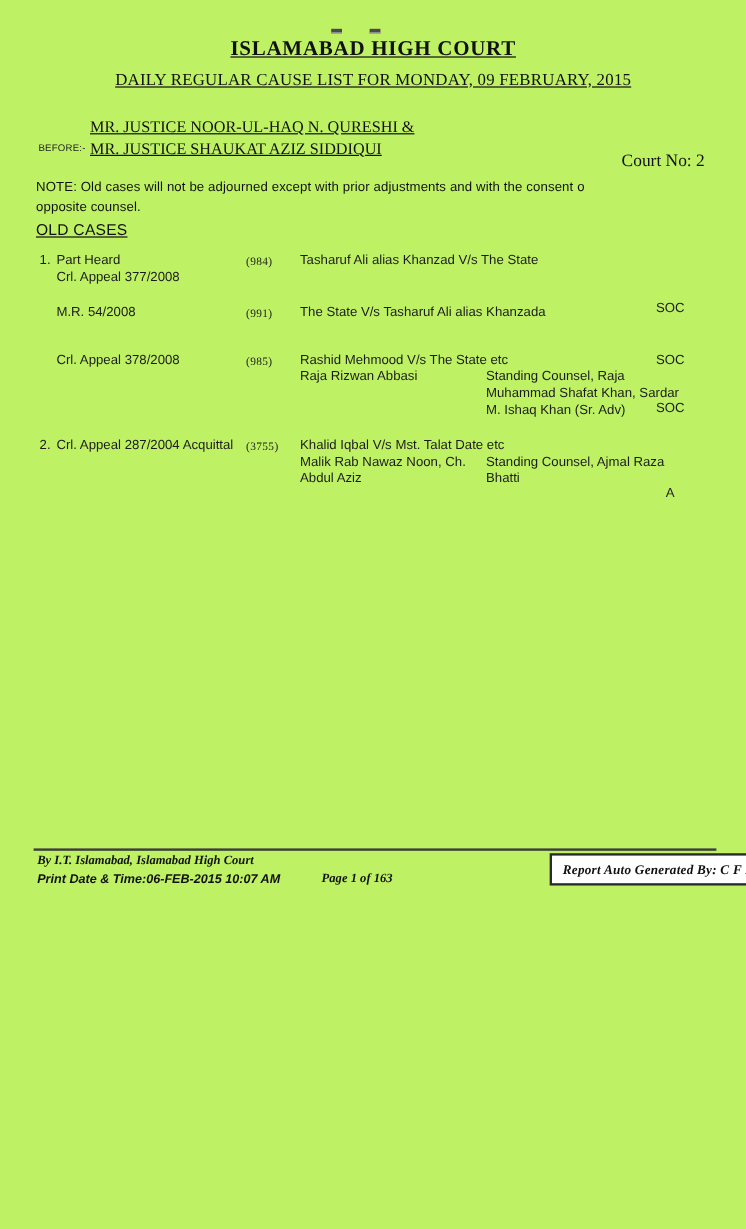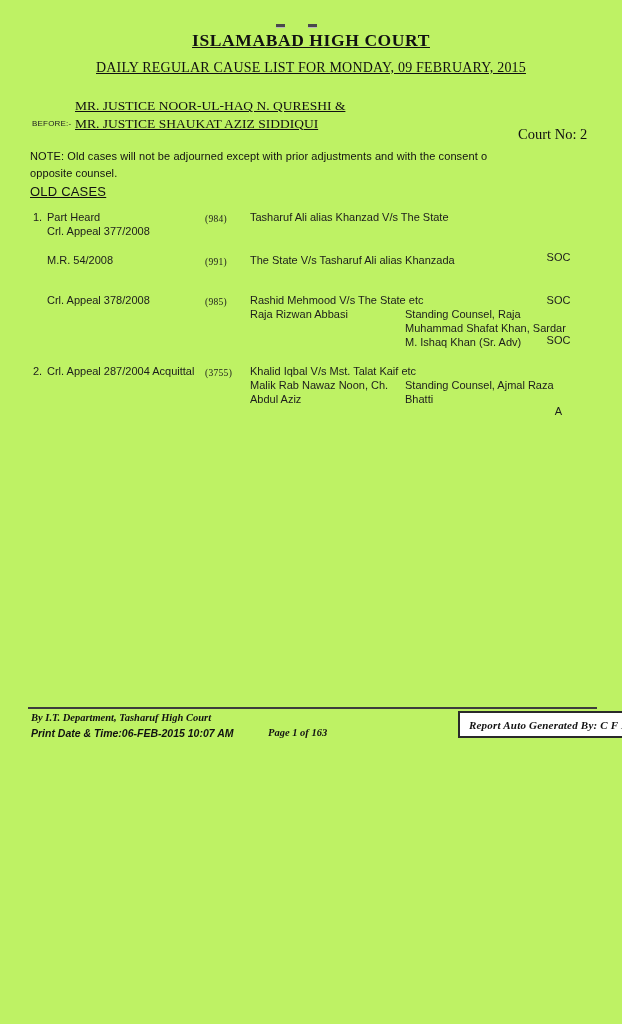--- a/index.html
+++ b/index.html
@@ -120,32 +120,32 @@
       </div>
     </div>
     <span class="c-status">SOC</span>
   </div>
 
   <div class="case-row" style="top:364px">
     <span class="c-num">2.</span>
     <span class="c-info">Crl. Appeal 287/2004 Acquittal</span>
     <span class="c-serial">(3755)</span>
     <div class="c-main">
-      <div class="c-title">Khalid Iqbal V/s Mst. Talat Kaif etc</div>
+      <div class="c-title">Khalid Iqbal V/s Mst. Talat Date etc</div>
       <div class="c-counsel">
         <div class="c-left">Malik Rab Nawaz Noon, Ch.
 Abdul Aziz</div>
         <div class="c-right">Standing Counsel, Ajmal Raza
 Bhatti</div>
       </div>
     </div>
     <span class="c-status">A</span>
   </div>
 
   <div class="footer-line"></div>
-  <div class="f-by">By I.T. Department, Tasharuf High Court</div>
+  <div class="f-by">By I.T. Islamabad, Islamabad High Court</div>
   <div class="f-print">Print Date &amp; Time:06-FEB-2015 10:07 AM</div>
   <div class="f-page">Page 1 of 163</div>
   <div class="f-box">
     <span class="f-box-label">Report Auto Generated By: C F M S</span>
   </div>
 
 </div>
 
 </body></html>

